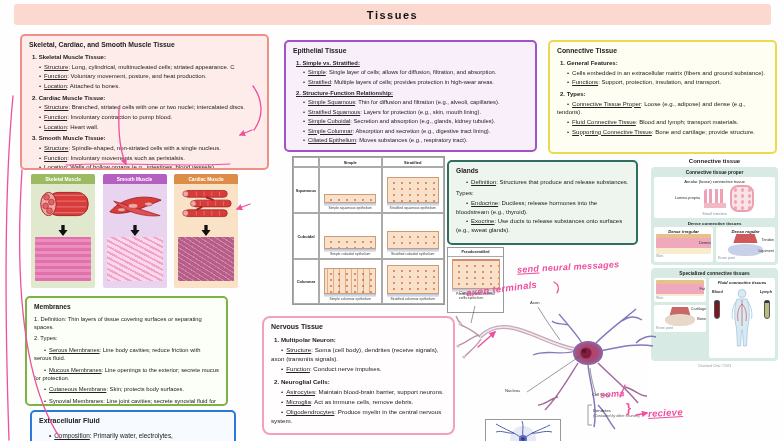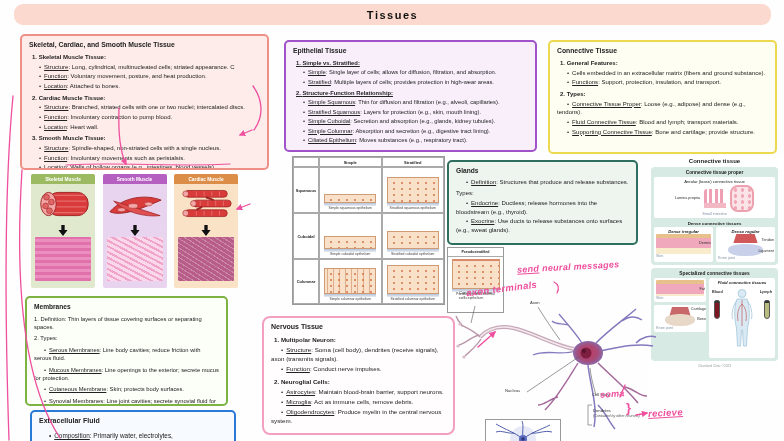--- a/index.html
+++ b/index.html
@@ -1,20 +1,20 @@
 <!DOCTYPE html>
 <html><head>
 <meta charset="utf-8">
 <style>
   html,body{margin:0;padding:0;background:#fff;}
   .canvas{position:relative;width:784px;height:441px;background:#fefefe;overflow:hidden;
           font-family:"Liberation Sans","DejaVu Sans",sans-serif;color:#222;}
   .abs{position:absolute;}
   
-  .title-bar{left:14px;top:4px;width:757px;height:21px;background:#fcd9ce;border-radius:9px;
+  .title-bar{left:14px;top:4px;width:757px;height:21px;background:#fcd9ce;border-radius:3px;
              display:flex;align-items:center;justify-content:center;font-weight:bold;
              font-size:11px;letter-spacing:1.5px;color:#111;text-align:right;}
   
   .notebox{border-radius:5px;padding:4px 7px;line-height:1.45;overflow:hidden;box-sizing:border-box;}
   .nb-title{font-weight:bold;margin-bottom:2px;}
   .sec{margin-top:3px;}
   .sec-head{font-weight:bold;padding-left:3px;}
   .bullet{margin-top:1px;}
   .dot{margin:0 3px 0 10px;}
   .lead{text-decoration:underline;text-underline-offset:1px;}

